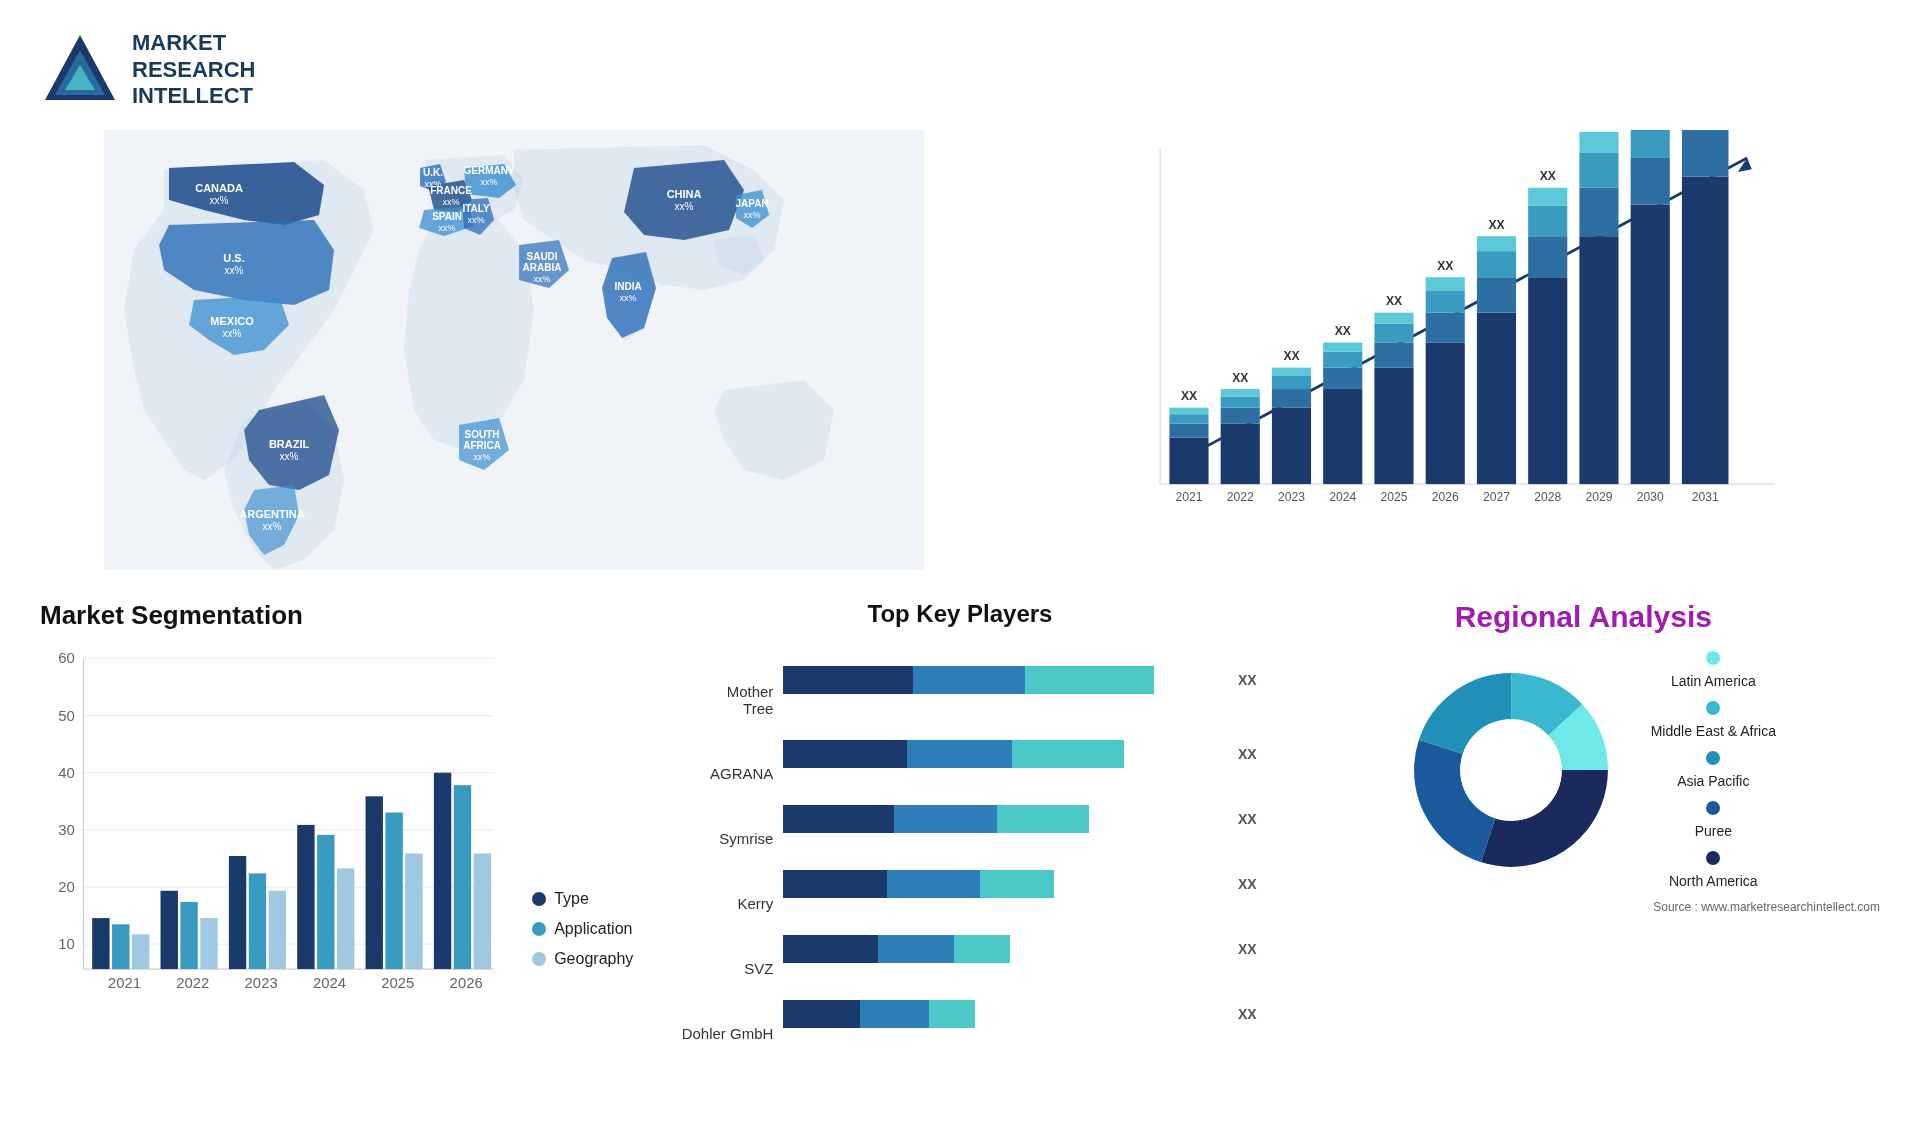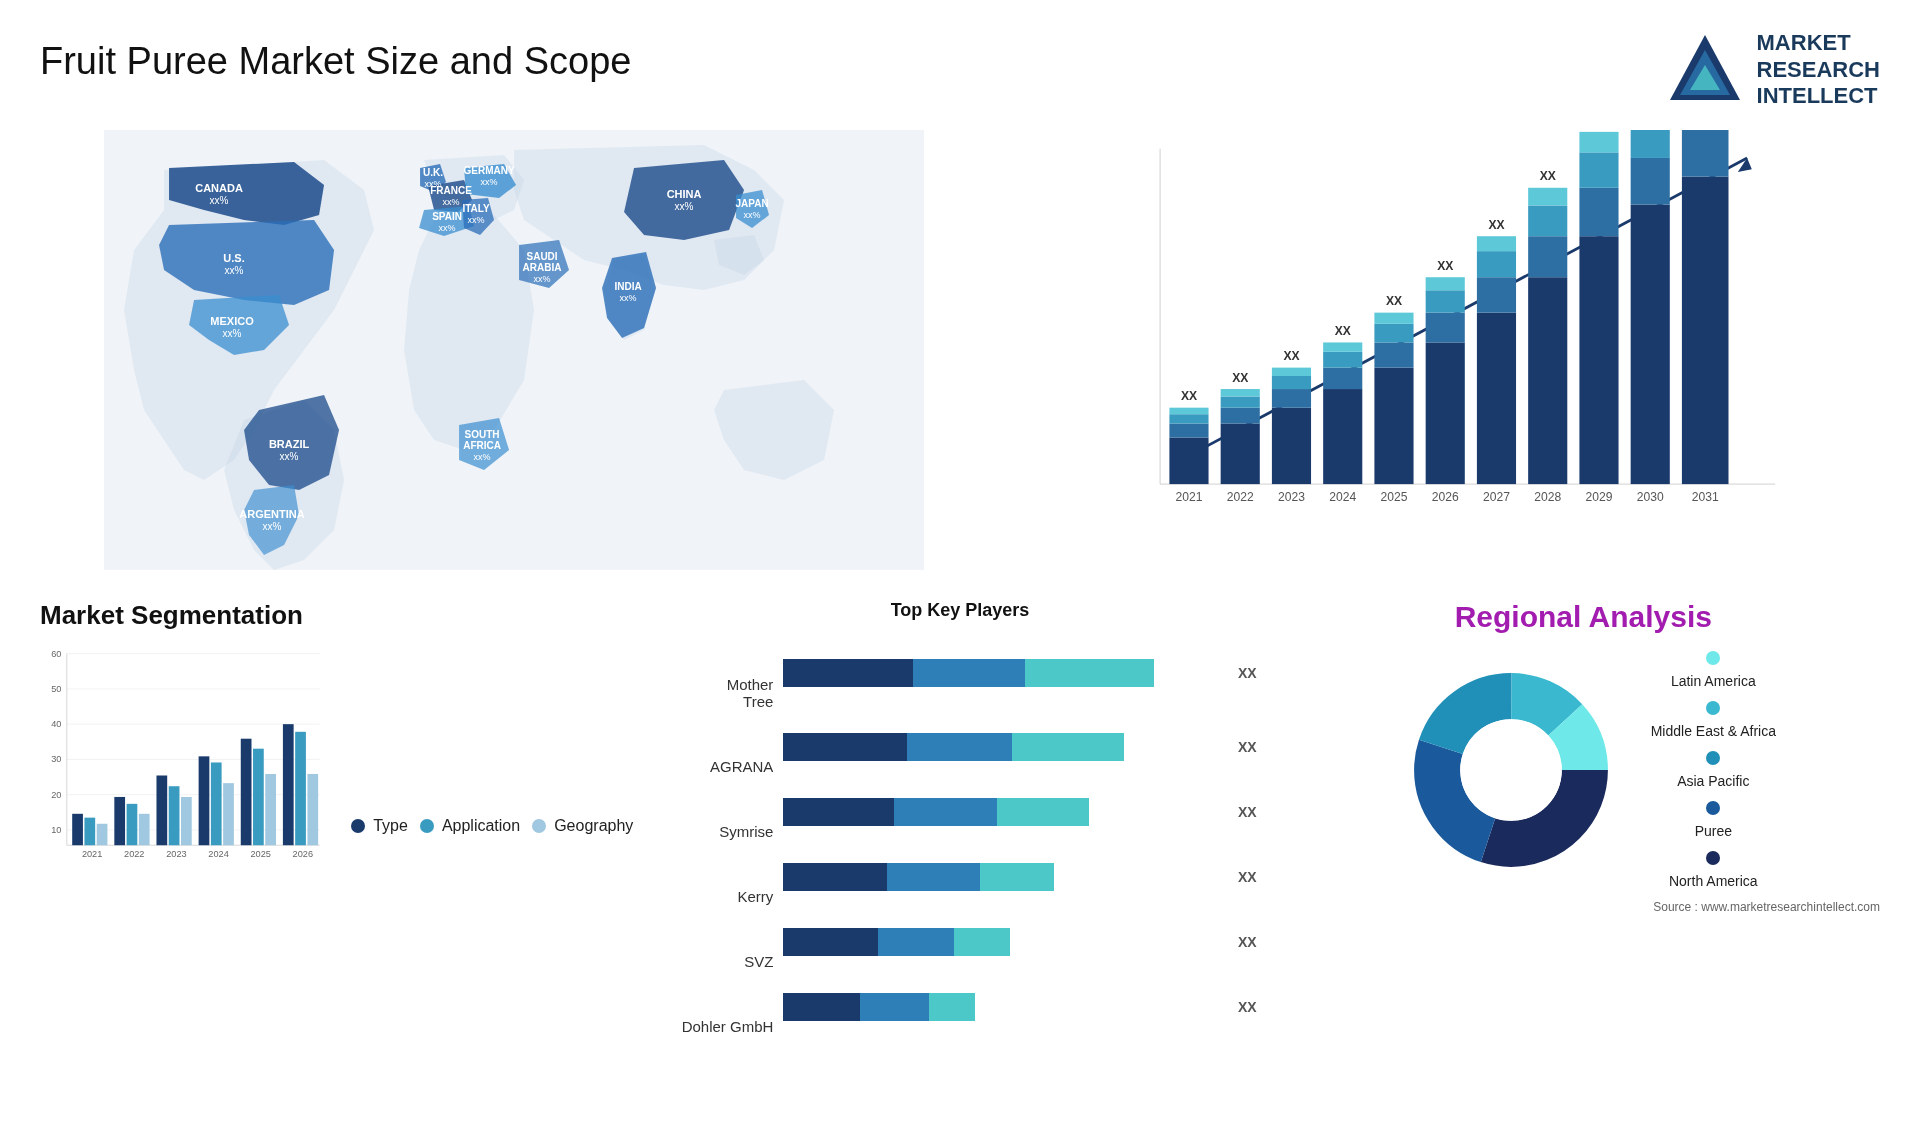--- a/index.html
+++ b/index.html
@@ -86,21 +86,21 @@
     .seg-chart-container {
       display: flex;
       gap: 20px;
       align-items: flex-end;
     }
     .seg-chart {
       flex: 1;
     }
     .seg-legend {
       display: flex;
-      flex-direction: row;
+      flex-direction: column;
       gap: 12px;
       padding-bottom: 30px;
       justify-content: flex-end;
     }
     .legend-item {
       display: flex;
       align-items: center;
       gap: 8px;
       font-size: 16px;
     }
@@ -109,21 +109,21 @@
       height: 14px;
       border-radius: 50%;
       flex-shrink: 0;
     }
 
     
     .players-area {
       flex: 1;
     }
     .players-title {
-      font-size: 18px;
+      font-size: 24px;
       font-weight: 700;
       margin-bottom: 15px;
       text-align: center;
       color: #111;
     }
     .players-list {
       display: flex;
       flex-direction: column;
       gap: 8px;
     }
@@ -198,21 +198,20 @@
       font-size: 12px;
       color: #666;
       text-align: right;
       margin-top: 10px;
     }
   </style>
 </head>
 <body>
 
 <div class="header">
-  <h1 class="main-title">Fruit Puree Market Size and Scope</h1>
   <div class="logo-container">
     <svg class="logo-icon" viewBox="0 0 80 80">
       <polygon points="40,5 75,70 5,70" fill="#1a3a6c"></polygon>
       <polygon points="40,20 65,65 15,65" fill="#2e7eb8" opacity="0.7"></polygon>
       <polygon points="40,35 55,60 25,60" fill="#4dc8c8" opacity="0.8"></polygon>
     </svg>
     <div class="logo-text">
       <span class="market">MARKET</span>
       <span class="research">RESEARCH</span>
       <span class="intellect">INTELLECT</span>

